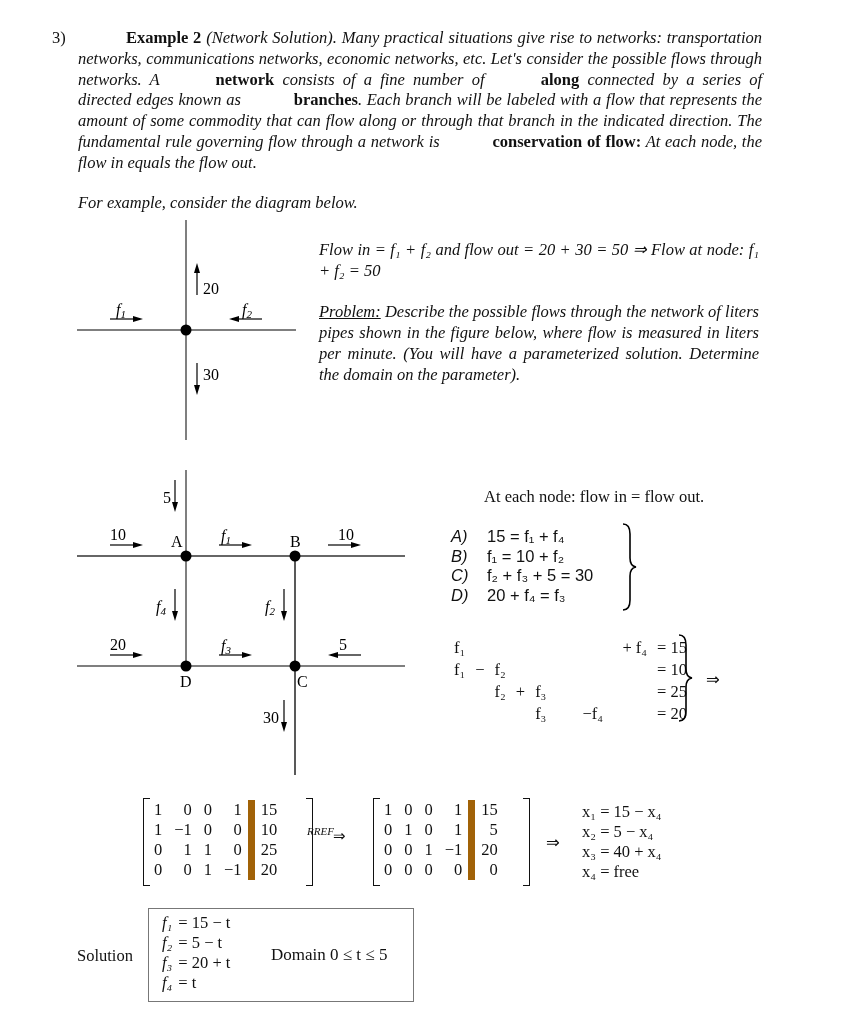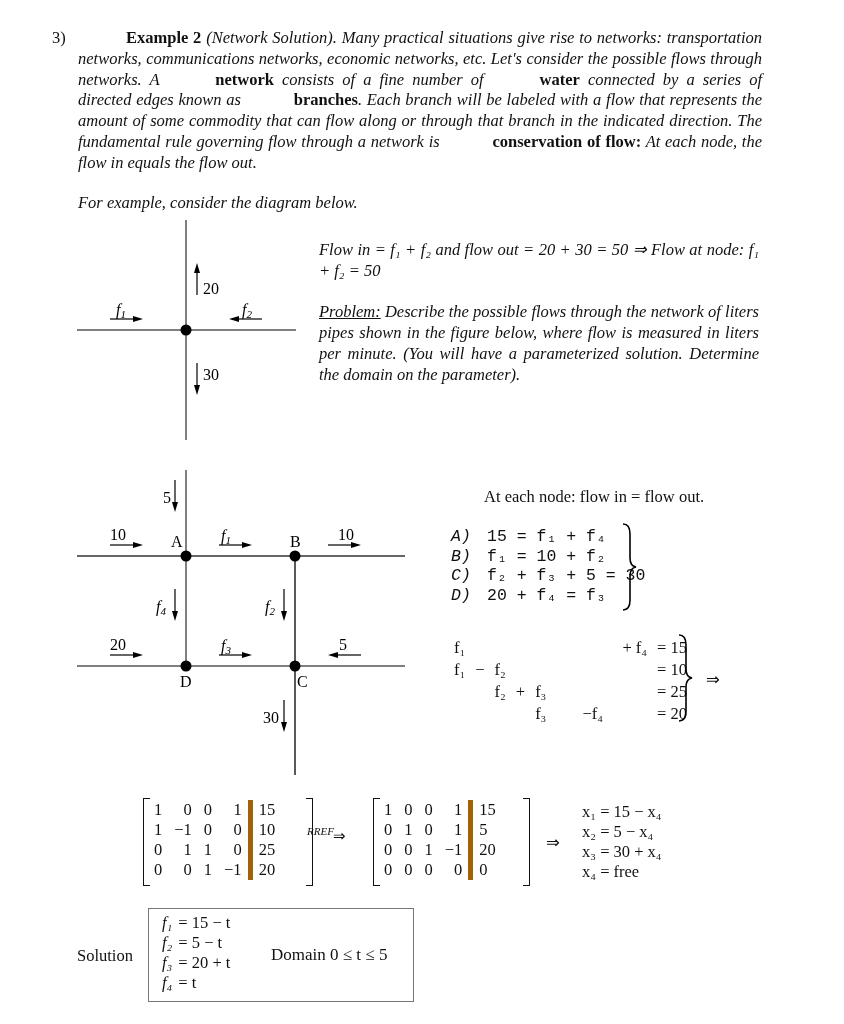--- a/index.html
+++ b/index.html
@@ -9,28 +9,28 @@
   .para .num { font-style:normal; position:absolute; left:0; top:0; }
   .para .body { margin-left:26px; text-align:justify; }
   .para b { font-style:normal; font-weight:bold;margin-left:48px; }
   .forex { position:absolute; left:78px; top:193px; font-family:"Liberation Serif",serif; font-size:16.5px; font-style:italic; }
   .rt { font-family:"Liberation Serif",serif; font-size:16.5px; }
   .it { font-style:italic; }
   .flowtext { position:absolute; left:319px; top:239px; width:440px; font-family:Liberation Serif, serif; font-style:italic; font-size:16.5px; line-height:21px; text-align:justify; }
   .problem { position:absolute; left:319px; top:301px; width:440px; font-family:"Liberation Serif",serif; font-style:italic; font-size:16.5px; line-height:21px; text-align:justify; }
   .problem u { text-decoration:underline;margin-top:20px; }
   .nodehdr { position:absolute; left:441px; top:487px; font-family:"Liberation Serif",serif; font-size:16.5px;margin-left:43px; }
-  .eqs { position:absolute; left:451px; top:527px; font-family:Liberation Mono, monospace; font-size:16.5px; line-height:19.5px; }
+  .eqs { position:absolute; left:451px; top:527px; font-family:Liberation Sans, sans-serif; font-size:16.5px; line-height:19.5px; }
   .eqs .lbl { display:inline-block; width:36px; font-style:italic; }
   .sys { position:absolute; left:448px; top:636px; font-family:"Liberation Serif",serif; font-size:16.5px; line-height:20px; }
   .sys td { padding:0 4px; height:20px; }
   .mat { position:absolute; font-family:"Liberation Serif",serif; font-size:16.5px; }
   .mat table { border-collapse:collapse; }
   .mat td { padding:0 6px; height:20px; line-height:20px; text-align:right; }
-  .mat td.aug { border-left:5px solid #a16207; text-align:left; }
+  .mat td.aug { border-left:7px solid #a16207; text-align:right; }
   .brk { position:absolute; border:1.6px solid #111; width:6px; }
   .brk.l { border-right:none; }
   .brk.r { border-left:none; }
   .xsol { position:absolute; left:582px; top:802px; font-family:"Liberation Serif",serif; font-size:16.5px; line-height:20px; }
   .solbox { position:absolute; left:148px; top:908px; width:264px; height:92px; border:1px solid #777; }
   .solbox table { position:absolute; left:10px; top:4px; font-family:"Liberation Serif",serif; font-size:16.5px; border-collapse:collapse; }
   .solbox td { padding:0 3px; line-height:20px; }
   .domain { position:absolute; left:122px; top:36px; font-family:"Liberation Serif",serif; font-size:17px; }
   .sollbl { position:absolute; left:77px; top:946px; font-family:"Liberation Serif",serif; font-size:16.5px; }
   svg text { font-family:"Liberation Serif",serif; }
@@ -39,21 +39,21 @@
 <body>
 
 <div class="para">
   <span class="num">3)</span>
   <div class="body">
     <b>Example 2</b>
     <span>(Network Solution).</span>
     <span>Many practical situations give rise to networks: transportation networks, communications networks, economic networks, etc. Let's consider the possible flows through networks. A</span>
     <b>network</b>
     <span>consists of a fine number of</span>
-    <b>water</b>
+    <b>along</b>
     <span>connected by a series of directed edges known as</span>
     <b>branches</b><span>. Each branch will be labeled with a flow that represents the amount of some commodity that can flow along or through that branch in the indicated direction. The fundamental rule governing flow through a network is</span>
     <b>conservation of flow:</b>
     <span>At each node, the flow in equals the flow out.</span>
   </div>
 </div>
 
 <div class="forex">For example, consider the diagram below.</div>
 
 <svg class="abs" style="left:60px;top:215px" width="260" height="230">
@@ -276,21 +276,21 @@
   </tbody>
     </table>
 </div>
 <div class="brk r" style="left:523px;top:798px;height:86px"></div>
 
 <div class="abs rt" style="left:546px;top:833px">⇒</div>
 
 <div class="xsol">
   <div>x₁ = 15 − x₄</div>
   <div>x₂ = 5 − x₄</div>
-  <div>x₃ = 30 + x₄</div>
+  <div>x₃ = 40 + x₄</div>
   <div>x₄ = free</div>
 </div>
 
 <div class="sollbl">Solution</div>
 <div class="solbox">
   <table>
     <tbody>
         <tr>
           <td class="it">f₁</td>
           <td>= 15 − t</td>

